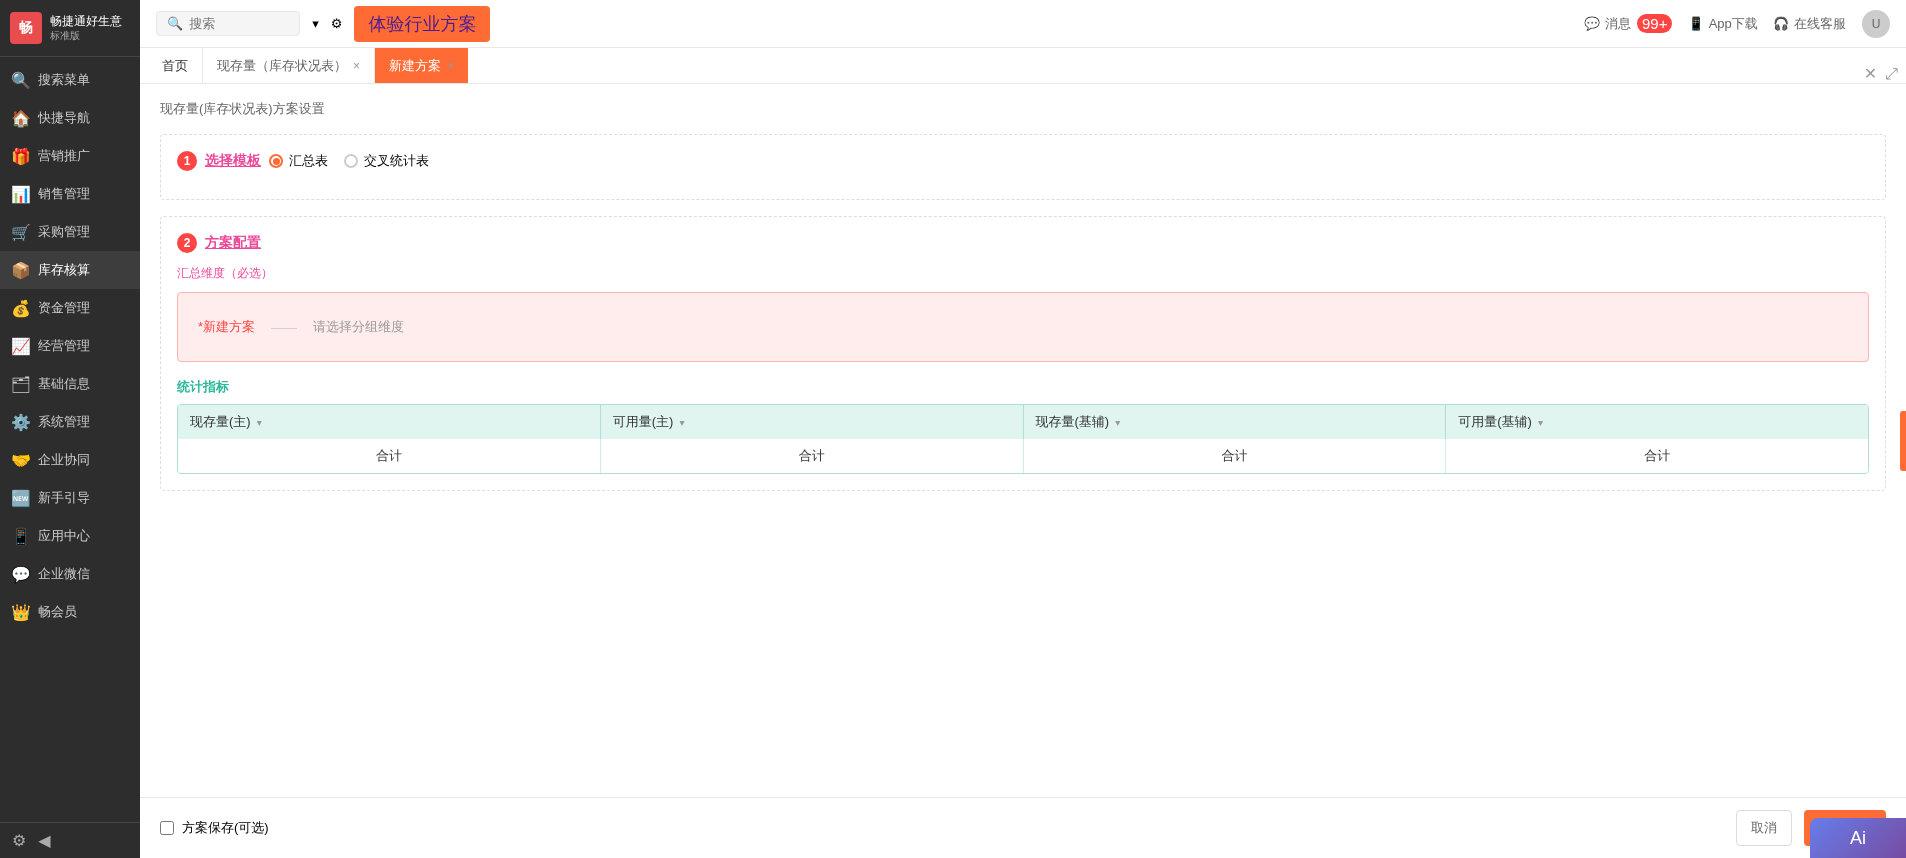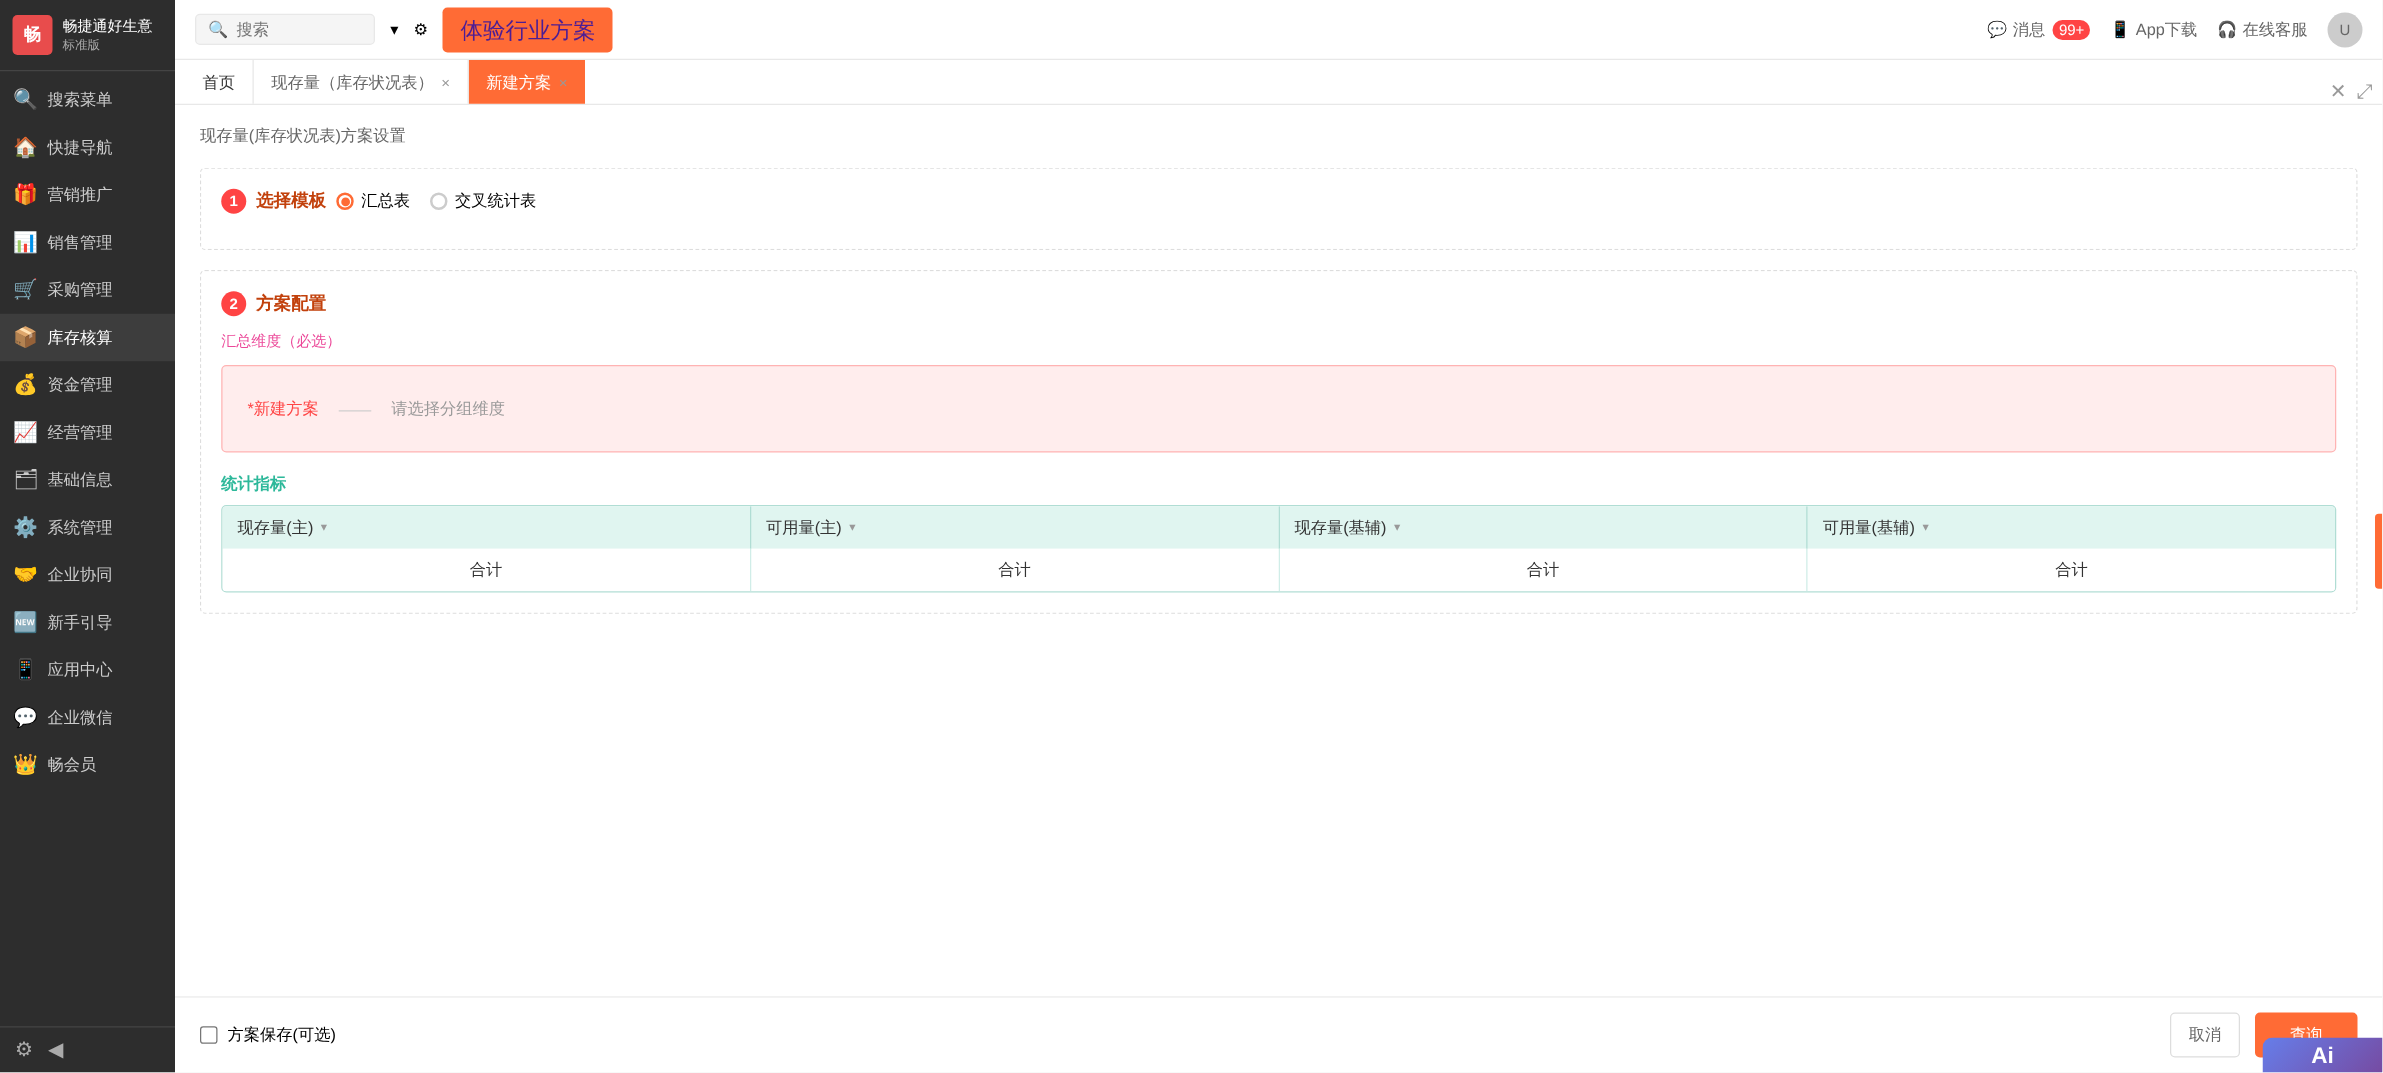--- a/index.html
+++ b/index.html
@@ -85,21 +85,21 @@
       border-radius: 4px; cursor: pointer; font-size: 18px;
     }
     .topbar-right {
       display: flex; align-items: center; gap: 16px; color: #666;
     }
     .topbar-right-item {
       display: flex; align-items: center; gap: 4px; cursor: pointer; font-size: 13px;
     }
     .badge {
       background: #ff4444; color: white; border-radius: 10px;
-      padding: 1px 5px; font-size: 12px; margin-left: 2px; text-align: right;
+      padding: 1px 5px; font-size: 15px; margin-left: 2px; text-align: right;
     }
 
     
     .tabs-bar {
       background: #fff;
       display: flex;
       align-items: flex-end;
       border-bottom: 1px solid #e8e8e8;
       padding: 0 8px;
       height: 36px;
@@ -134,21 +134,21 @@
     }
     .section-header {
       display: flex; align-items: center; gap: 8px; margin-bottom: 12px;
     }
     .step-badge {
       width: 20px; height: 20px; border-radius: 50%;
       background: #ff4444; color: white;
       display: flex; align-items: center; justify-content: center;
       font-size: 12px; font-weight: bold; flex-shrink: 0;
     }
-    .section-title { font-size: 14px; font-weight: bold; color: #c2410c; }
+    .section-title { font-size: 14px; font-weight: bold; color: #ec4899; text-decoration: underline; }
 
     
     .radio-group { display: flex; align-items: center; gap: 16px; }
     .radio-item { display: flex; align-items: center; gap: 6px; cursor: pointer; font-size: 13px; }
     .radio-circle {
       width: 14px; height: 14px; border-radius: 50%; border: 2px solid #ccc;
       display: flex; align-items: center; justify-content: center;
     }
     .radio-circle.checked { border-color: #ff6b35; }
     .radio-circle.checked::after {
@@ -222,23 +222,23 @@
     .right-hint {
       position: absolute; right: 0; top: 50%; transform: translateY(-50%);
       width: 6px; height: 60px; background: #ff6b35; border-radius: 3px 0 0 3px;
     }
 
     
     .ai-badge {
       position: fixed; right: 0; bottom: 0;
       background: linear-gradient(135deg, #667eea, #764ba2);
       color: white; padding: 8px 16px; border-radius: 8px 0 0 0;
-      font-size: 18px; font-weight: bold; cursor: pointer;
+      font-size: 18px; font-weight: normal; cursor: pointer;
       display: flex; align-items: center; justify-content: center;
-      width: 96px; height: 28px;
+      width: 96px; height: 40px;
     }
   </style>
 </head>
 <body>
 
 <div class="sidebar">
   <div class="sidebar-brand">
     <div class="sidebar-brand-logo">畅</div>
     <div>
       <div class="sidebar-brand-text">畅捷通好生意</div>

